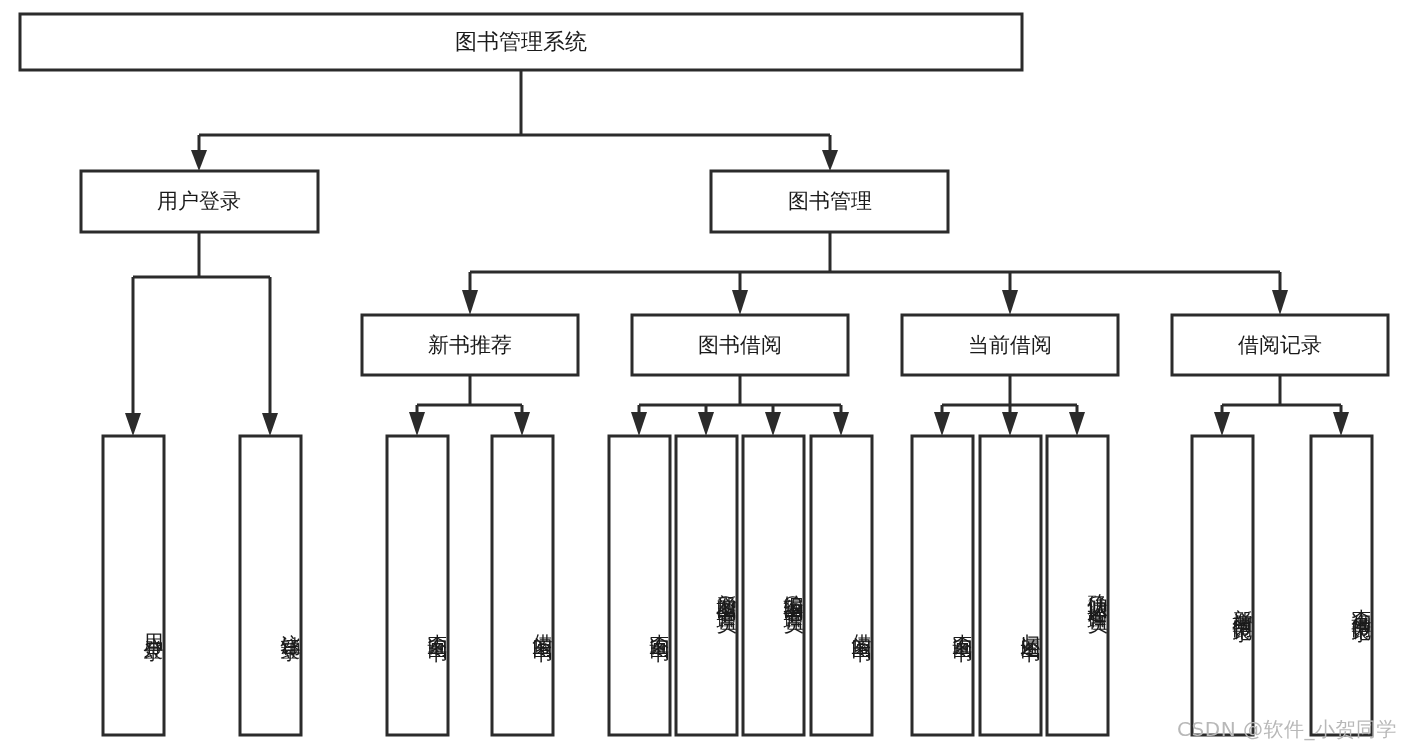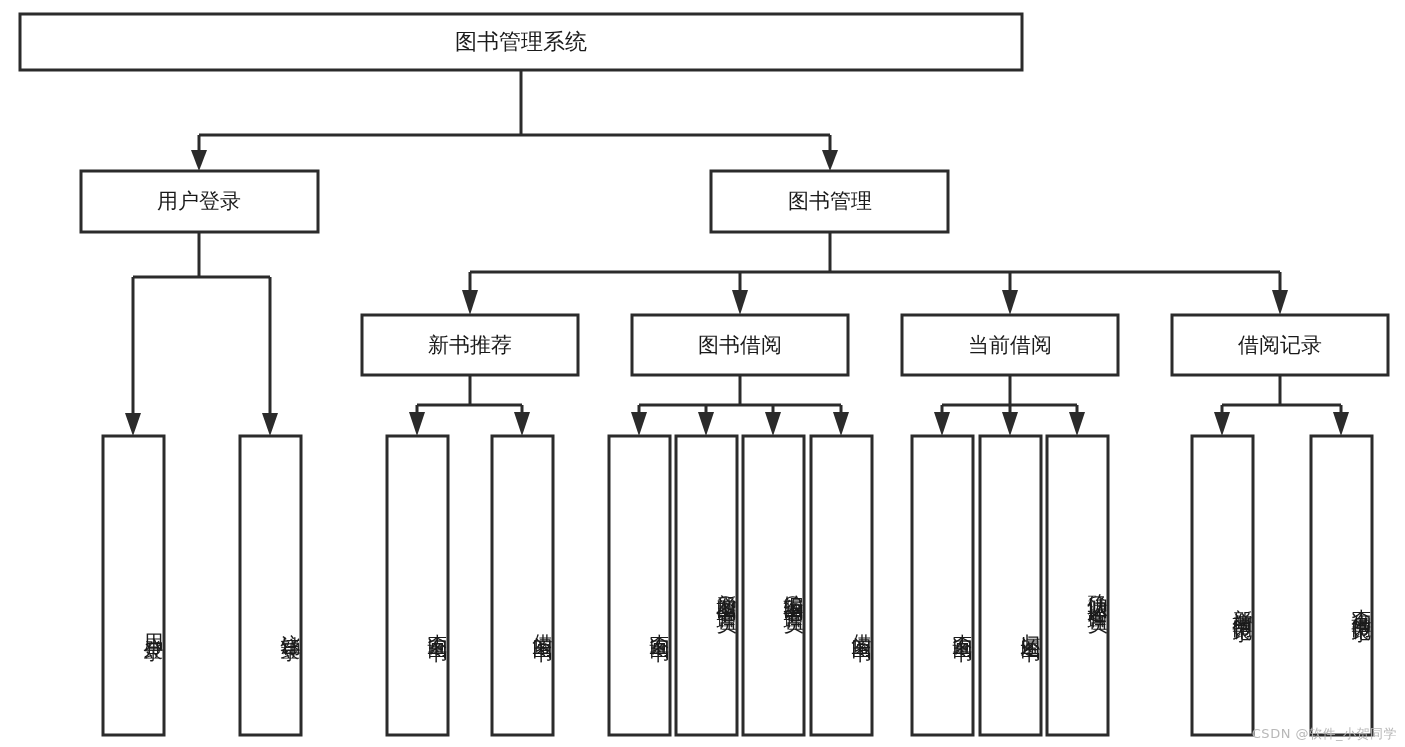--- a/index.html
+++ b/index.html
@@ -67,21 +67,21 @@
     pointer-events: none;
     display: flex;
     align-items: flex-start;
     justify-content: center;
   }
   .watermark {
     position: absolute;
     right: 8px;
     bottom: 4px;
     font-family: "DejaVu Sans", "Liberation Sans", sans-serif;
-    font-size: 13px;
+    font-size: 20px;
     color: #b8b8b8;
     letter-spacing: 0.5px;
     white-space: nowrap;
   }
 </style>
 </head>
 <body>
 
 <div id="diagram-root">
 

